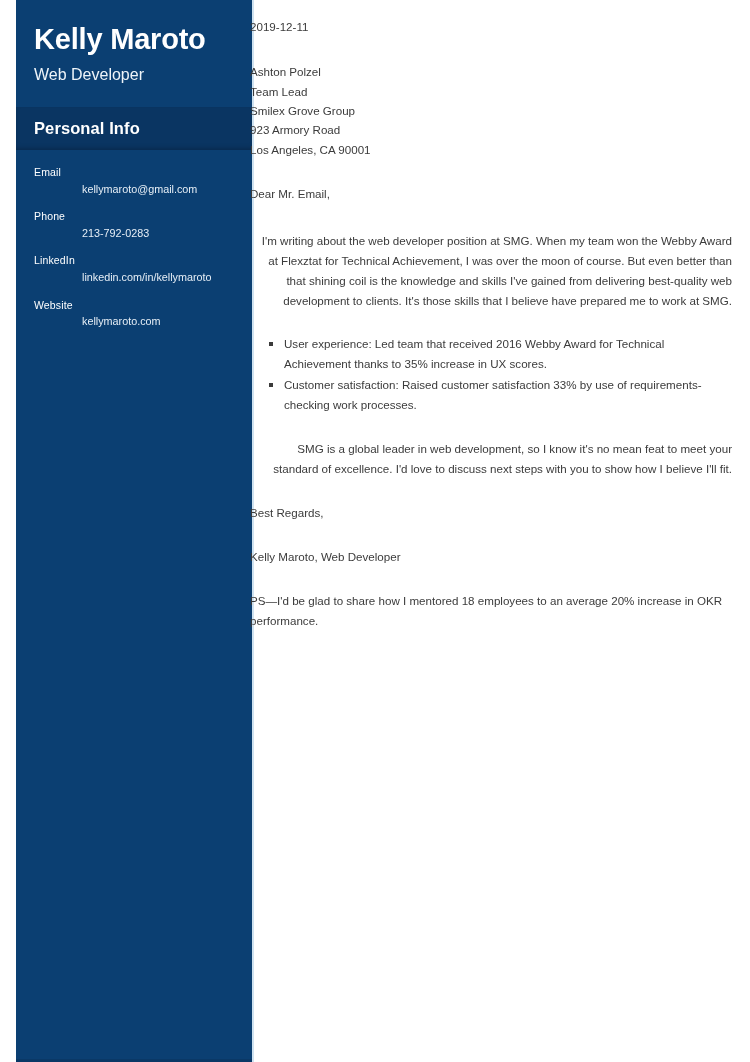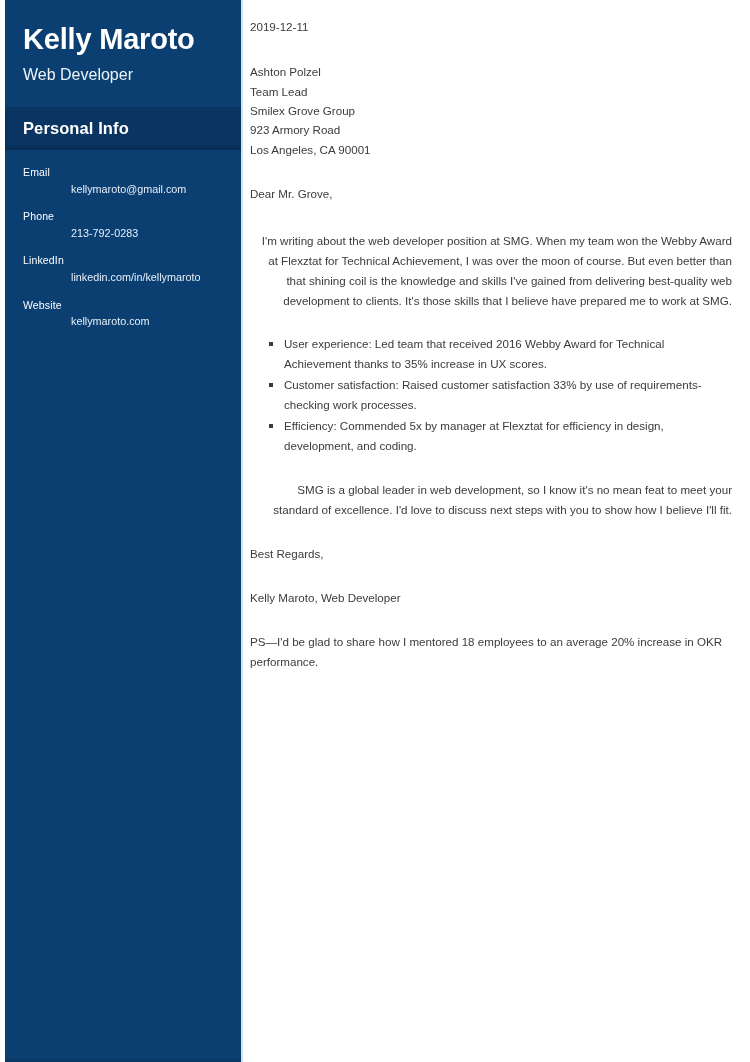--- a/index.html
+++ b/index.html
@@ -15,21 +15,21 @@
     position: relative;
     width: 750px;
     height: 1062px;
     background: #ffffff;
     overflow: hidden;
   }
 
   
   .sidebar {
     position: absolute;
-    left: 5px;
+    left: 16px;
     top: 0;
     width: 238px;
     height: 1062px;
     background: #0b3f72;
     background-image: linear-gradient(180deg, #0b3f72 0%, #0b3f72 100%);
     box-sizing: border-box;
     color: #ffffff;
   }
   .sidebar::after {
     content: "";
@@ -228,29 +228,28 @@
     <div class="letter-date">2019-12-11</div>
 
     <div class="recipient">
       <div class="recipient-line">Ashton Polzel</div>
       <div class="recipient-line">Team Lead</div>
       <div class="recipient-line">Smilex Grove Group</div>
       <div class="recipient-line">923 Armory Road</div>
       <div class="recipient-line">Los Angeles, CA 90001</div>
     </div>
 
-    <div class="salutation">Dear Mr. Grove,</div>
+    <div class="salutation">Dear Mr. Email,</div>
 
     <p class="paragraph">I'm writing about the web developer position at SMG. When my team won the Webby Award at Flexztat for Technical Achievement, I was over the moon of course. But even better than that shining coil is the knowledge and skills I've gained from delivering best-quality web development to clients. It's those skills that I believe have prepared me to work at SMG.</p>
 
 
     <ul class="bullets">
       <li>User experience: Led team that received 2016 Webby Award for Technical Achievement thanks to 35% increase in UX scores.</li>
       <li>Customer satisfaction: Raised customer satisfaction 33% by use of requirements-checking work processes.</li>
-      <li>Efficiency: Commended 5x by manager at Flexztat for efficiency in design, development, and coding.</li>
     </ul>
 
     <p class="paragraph">SMG is a global leader in web development, so I know it's no mean feat to meet your standard of excellence. I'd love to discuss next steps with you to show how I believe I'll fit.</p>
 
     <div class="closing">Best Regards,</div>
 
     <div class="signature">Kelly Maroto, Web Developer</div>
 
     <p class="postscript">PS—I'd be glad to share how I mentored 18 employees to an average 20% increase in OKR performance.</p>
 

